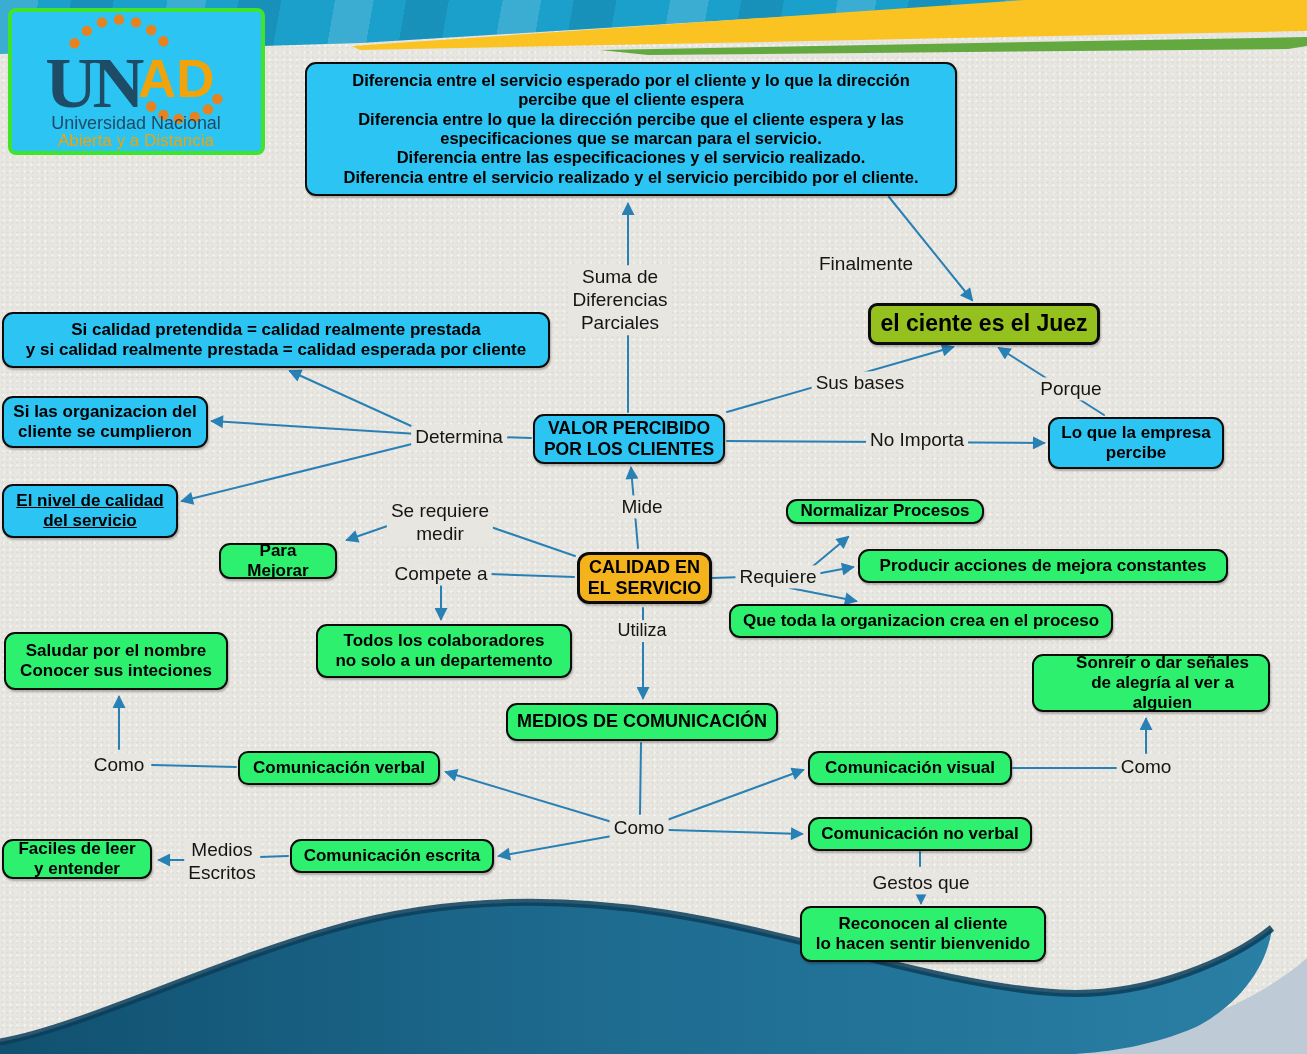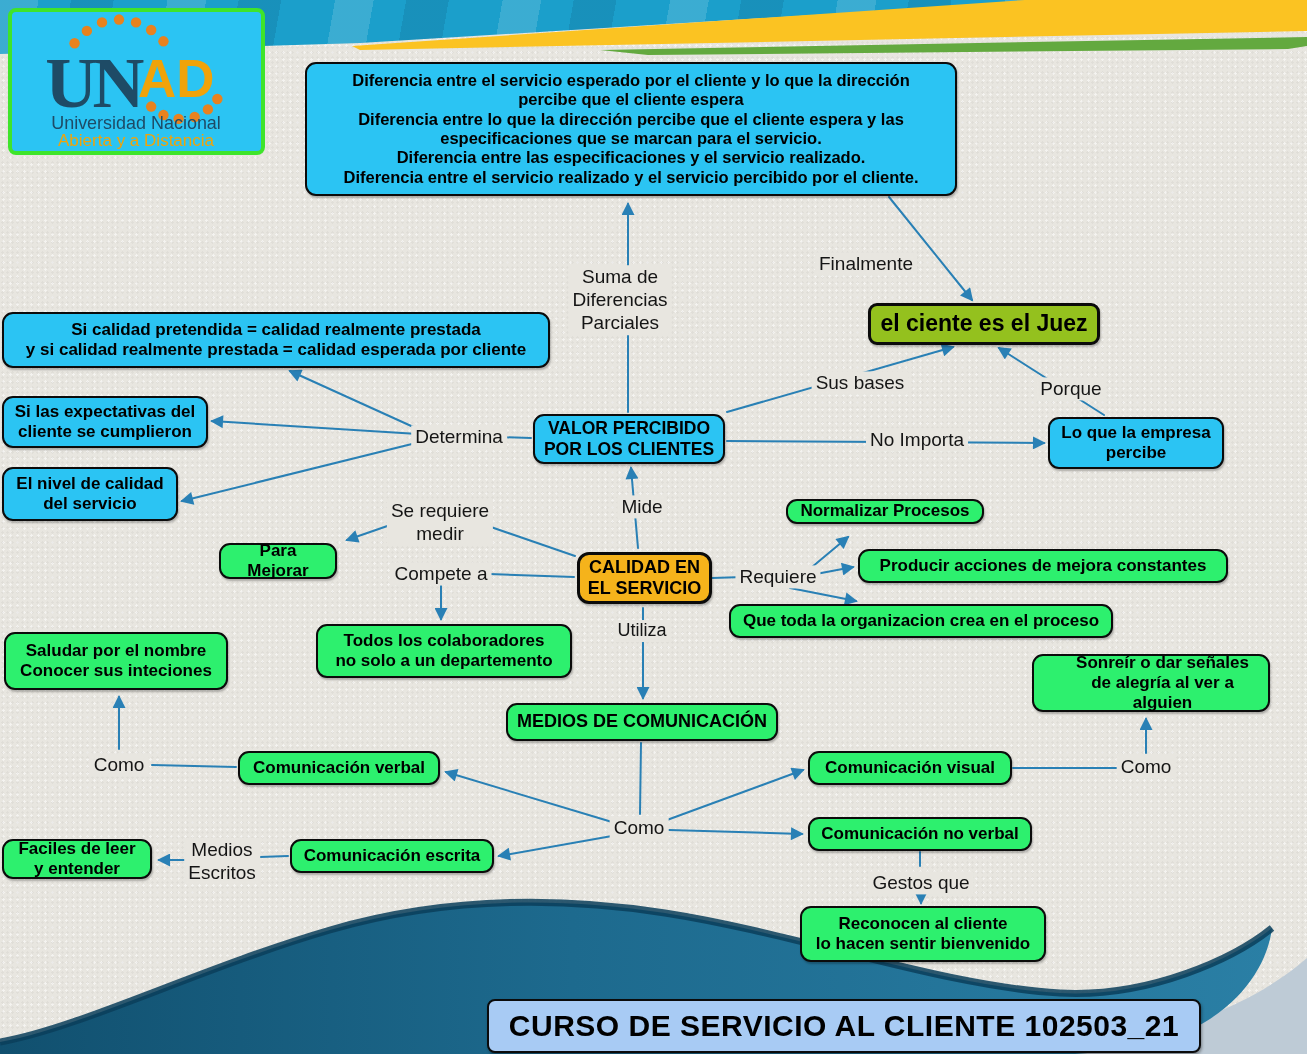--- a/index.html
+++ b/index.html
@@ -140,42 +140,42 @@
   <div id="node-layer">
       <div class="node cyan" style="left: 305px; top: 62px; width: 652px; height: 134px; font-size: 16.5px;">Diferencia entre el servicio esperado por el cliente y lo que la dirección
 percibe que el cliente espera
 Diferencia entre lo que la dirección percibe que el cliente espera y las
 especificaciones que se marcan para el servicio.
 Diferencia entre las especificaciones y el servicio realizado.
 Diferencia entre el servicio realizado y el servicio percibido por el cliente.</div>
       <div class="node olive" style="left: 868px; top: 303px; width: 232px; height: 42px; font-size: 23px;">el ciente es el Juez</div>
       <div class="node cyan" style="left: 2px; top: 312px; width: 548px; height: 56px; font-size: 17px;">Si calidad pretendida = calidad realmente prestada
 y si calidad realmente prestada = calidad esperada por cliente</div>
-      <div class="node cyan" style="left: 2px; top: 396px; width: 206px; height: 52px; font-size: 17px;">Si las expectativas del
+      <div class="node cyan" style="left: 2px; top: 396px; width: 206px; height: 52px; font-size: 17px;">Si las organizacion del
 cliente se cumplieron</div>
       <div class="node cyan" style="left: 533px; top: 414px; width: 192px; height: 50px; font-size: 17.5px;">VALOR PERCIBIDO
 POR LOS CLIENTES</div>
       <div class="node cyan" style="left: 1048px; top: 417px; width: 176px; height: 52px; font-size: 17px;">Lo que la empresa
 percibe</div>
-      <div class="node cyan" style="left: 2px; top: 467px; width: 176px; height: 54px; font-size: 17px;">El nivel de calidad
+      <div class="node cyan" style="left: 2px; top: 484px; width: 176px; height: 54px; font-size: 17px; text-decoration: underline;">El nivel de calidad
 del servicio</div>
       <div class="node green" style="left: 786px; top: 499px; width: 198px; height: 25px; font-size: 17px;">Normalizar Procesos</div>
       <div class="node green" style="left: 219px; top: 536px; width: 118px; height: 36px; font-size: 17px; margin-top: 7px;">Para Mejorar</div>
       <div class="node orange" style="left: 577px; top: 552px; width: 135px; height: 52px; font-size: 18px;">CALIDAD EN
 EL SERVICIO</div>
       <div class="node green" style="left: 858px; top: 549px; width: 370px; height: 34px; font-size: 17px;">Producir acciones de mejora constantes</div>
       <div class="node green" style="left: 729px; top: 604px; width: 384px; height: 34px; font-size: 17px;">Que toda la organizacion crea en el proceso</div>
       <div class="node green" style="left: 316px; top: 624px; width: 256px; height: 54px; font-size: 17px;">Todos los colaboradores
 no solo a un departemento</div>
       <div class="node green" style="left: 4px; top: 632px; width: 224px; height: 58px; font-size: 17px;">Saludar por el nombre
 Conocer sus inteciones</div>
       <div class="node green" style="left: 1032px; top: 654px; width: 238px; height: 58px; font-size: 17px; padding-left: 29px;">Sonreír o dar señales
 de alegría al ver a alguien</div>
       <div class="node green" style="left: 506px; top: 703px; width: 272px; height: 38px; font-size: 18px;">MEDIOS DE COMUNICACIÓN</div>
-      <div class="node green" style="left: 238px; top: 751px; width: 202px; height: 34px; font-size: 17px;">Comunicación verbal</div>
+      <div class="node green" style="left: 238px; top: 751px; width: 202px; height: 34px; font-size: 17px; border-radius: 10px;">Comunicación verbal</div>
       <div class="node green" style="left: 808px; top: 751px; width: 204px; height: 34px; font-size: 17px;">Comunicación visual</div>
       <div class="node green" style="left: 808px; top: 817px; width: 224px; height: 34px; font-size: 17px;">Comunicación no verbal</div>
       <div class="node green" style="left: 290px; top: 839px; width: 204px; height: 34px; font-size: 17px;">Comunicación escrita</div>
       <div class="node green" style="left: 2px; top: 839px; width: 150px; height: 40px; font-size: 17px;">Faciles de leer
 y entender</div>
       <div class="node green" style="left: 800px; top: 906px; width: 246px; height: 56px; font-size: 17px;">Reconocen al cliente
 lo hacen sentir bienvenido</div>
     </div>
   <div id="label-layer">
       <div class="lbl" style="left: 620px; top: 300px; font-size: 19px;">Suma de
@@ -219,17 +219,14 @@
         <circle cx="204" cy="103" r="5.5"></circle>
           <circle cx="214" cy="92" r="5.5"></circle>
       </g>
       <text x="32" y="100" font-size="76" font-weight="bold" fill="#1e4b66" letter-spacing="-5" font-family="Liberation Serif, serif">UN</text>
       <text x="130" y="90" font-size="56" font-weight="bold" fill="#f0a30a" font-family="Liberation Sans, sans-serif">AD</text>
       <text x="128" y="124" text-anchor="middle" font-size="19" fill="#1e4b66" font-family="Liberation Sans, sans-serif">Universidad Nacional</text>
       <text x="128" y="142" text-anchor="middle" font-size="18" fill="#f0a30a" font-family="Liberation Sans, sans-serif">Abierta y a  Distancia</text>
     </svg>
   </div>
 
-  <div class="title-bar">
-    <span>CURSO DE SERVICIO AL CLIENTE 102503_21</span>
-  </div>
 
 </div>
 
 </body></html>

